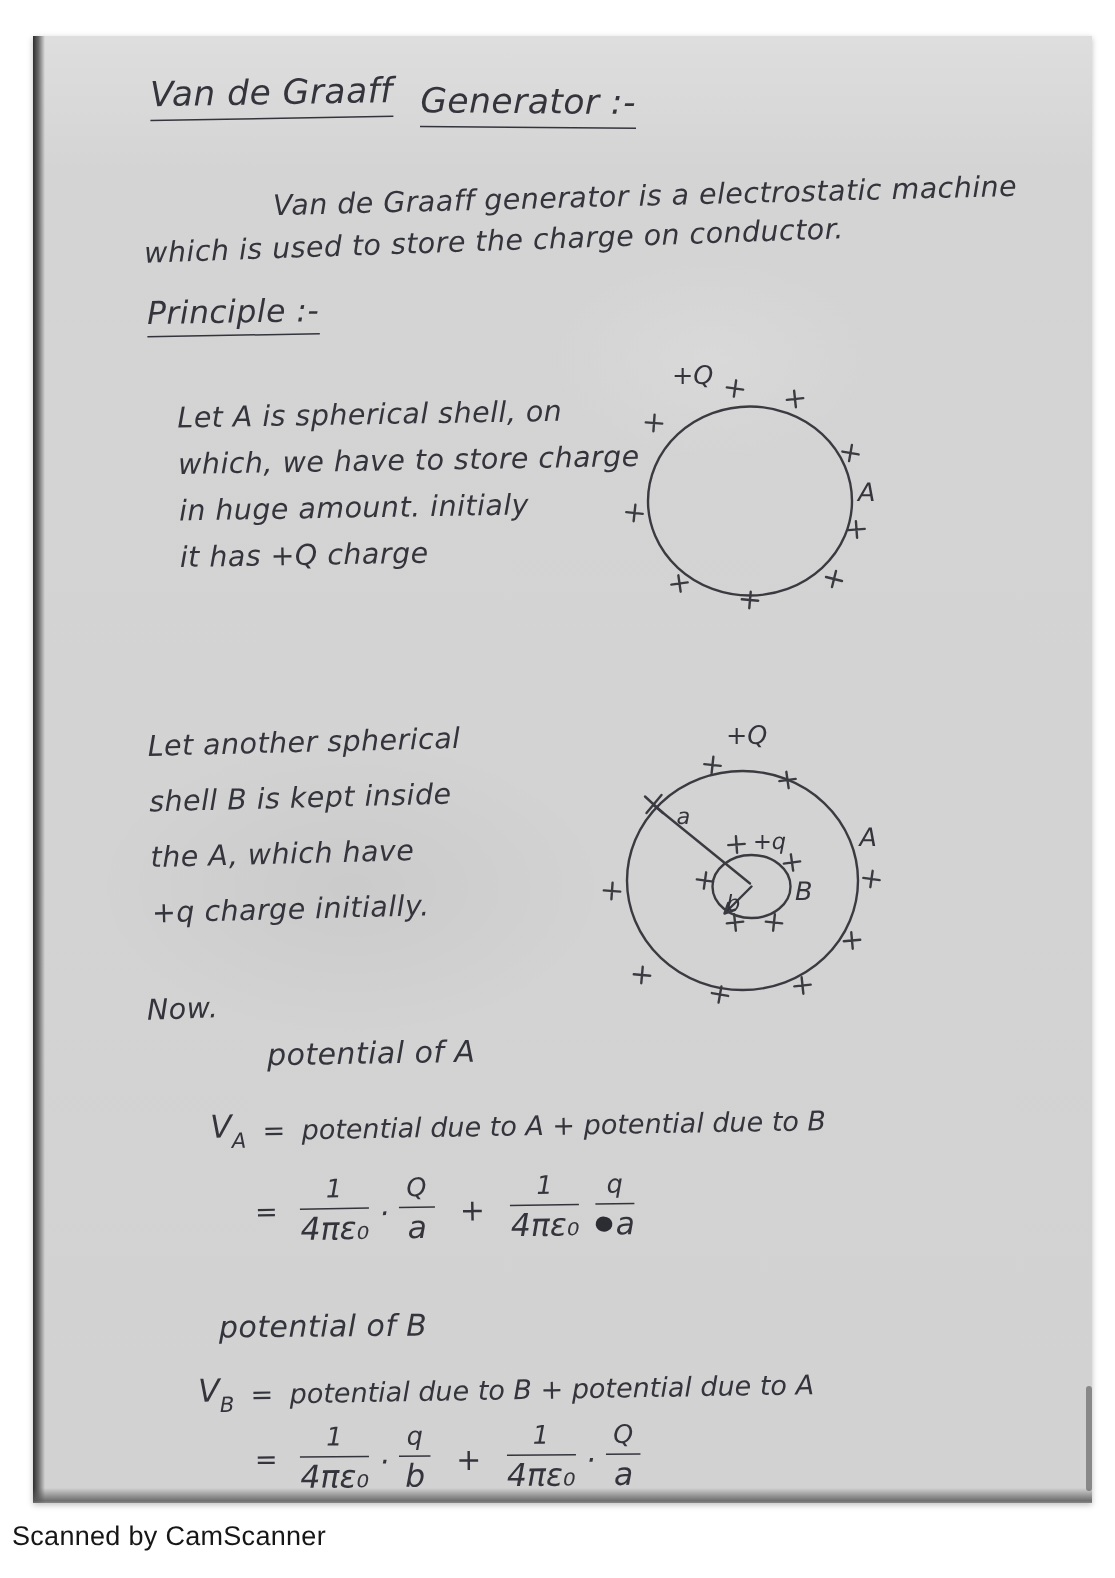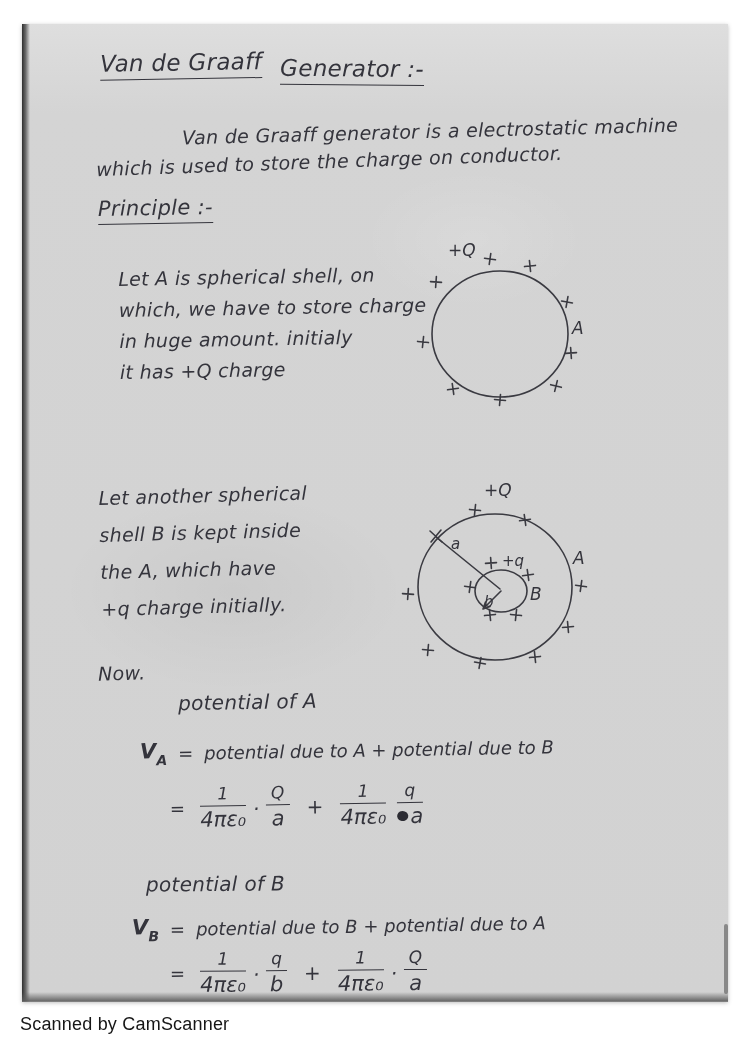--- a/index.html
+++ b/index.html
@@ -50,42 +50,42 @@
   .title .tpart{border-bottom:1.8px solid var(--ink);padding-bottom:3px;display:inline-block;}
   .title .tpart2{margin-left:10px;transform:translateY(9px) rotate(1.5deg);}
   .underlined{border-bottom:1.8px solid var(--ink);padding-bottom:3px;}
   .noteline{line-height:31px;}
   .noteline-b{line-height:37px;}
   
   .eq-row{
     position:absolute;display:flex;align-items:center;gap:11px;
     color:var(--ink);font-style:italic;font-size:18px;white-space:nowrap;
   }
-  .vvar{font-size:21px;font-weight:bold;}
+  .vvar{font-size:21px;}
   .vvar sub{font-size:14px;vertical-align:-7px;}
   .frac{display:inline-flex;flex-direction:column;align-items:center;}
   .frac .num{line-height:1.05;padding:0 5px;font-size:17px;}
   .frac .bar{align-self:stretch;height:0;border-top:1.7px solid var(--ink);margin:2px 0;}
   .frac .den{line-height:1.1;font-size:21px;display:inline-flex;align-items:center;}
   .dot{font-size:20px;margin:0 -4px;align-self:flex-end;padding-bottom:10px;}
   .plus-op{font-size:20px;padding:0 6px;}
   .blob{
     width:11px;height:10px;background:#2c2c33;border-radius:50% 46% 55% 48%;
     display:inline-block;margin-right:2px;transform:rotate(18deg);
   }
   
   svg.diagram{position:absolute;overflow:visible;}
   svg.diagram .stroke{fill:none;stroke:#3a3a41;stroke-width:1.6px;stroke-linecap:round;}
   svg.diagram text{
     fill:var(--ink);font-family:"DejaVu Sans",sans-serif;font-style:italic;font-size:17px;
   }
   svg.diagram .small{font-size:15px;}
   
   .footer{
-    position:absolute;left:20px;top:1014px;
+    position:absolute;left:8px;top:1014px;
     font-family:"Liberation Sans","DejaVu Sans",sans-serif;
     font-size:18px;color:#161616;letter-spacing:.2px;
   }
 </style>
 </head>
 <body>
 
 <div class="stage">
 
   <div class="paper">

